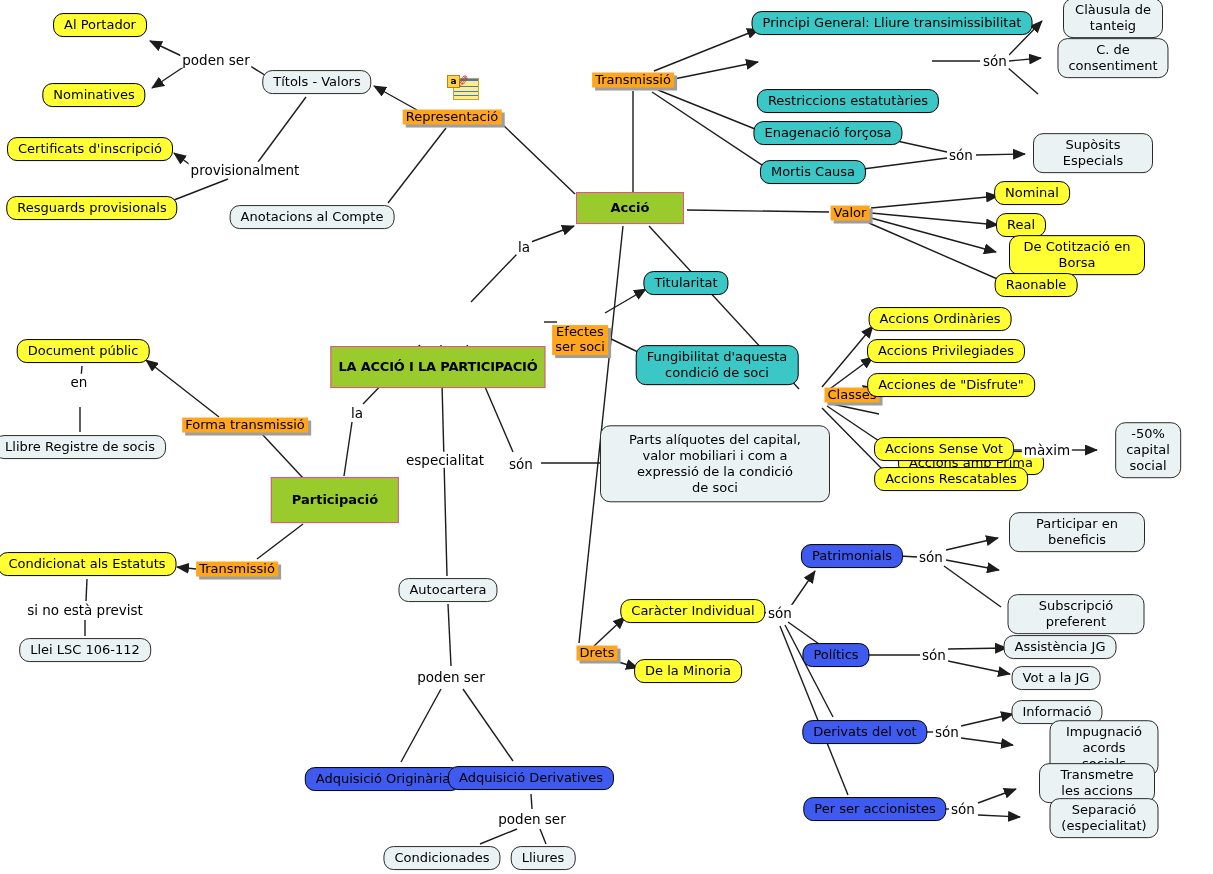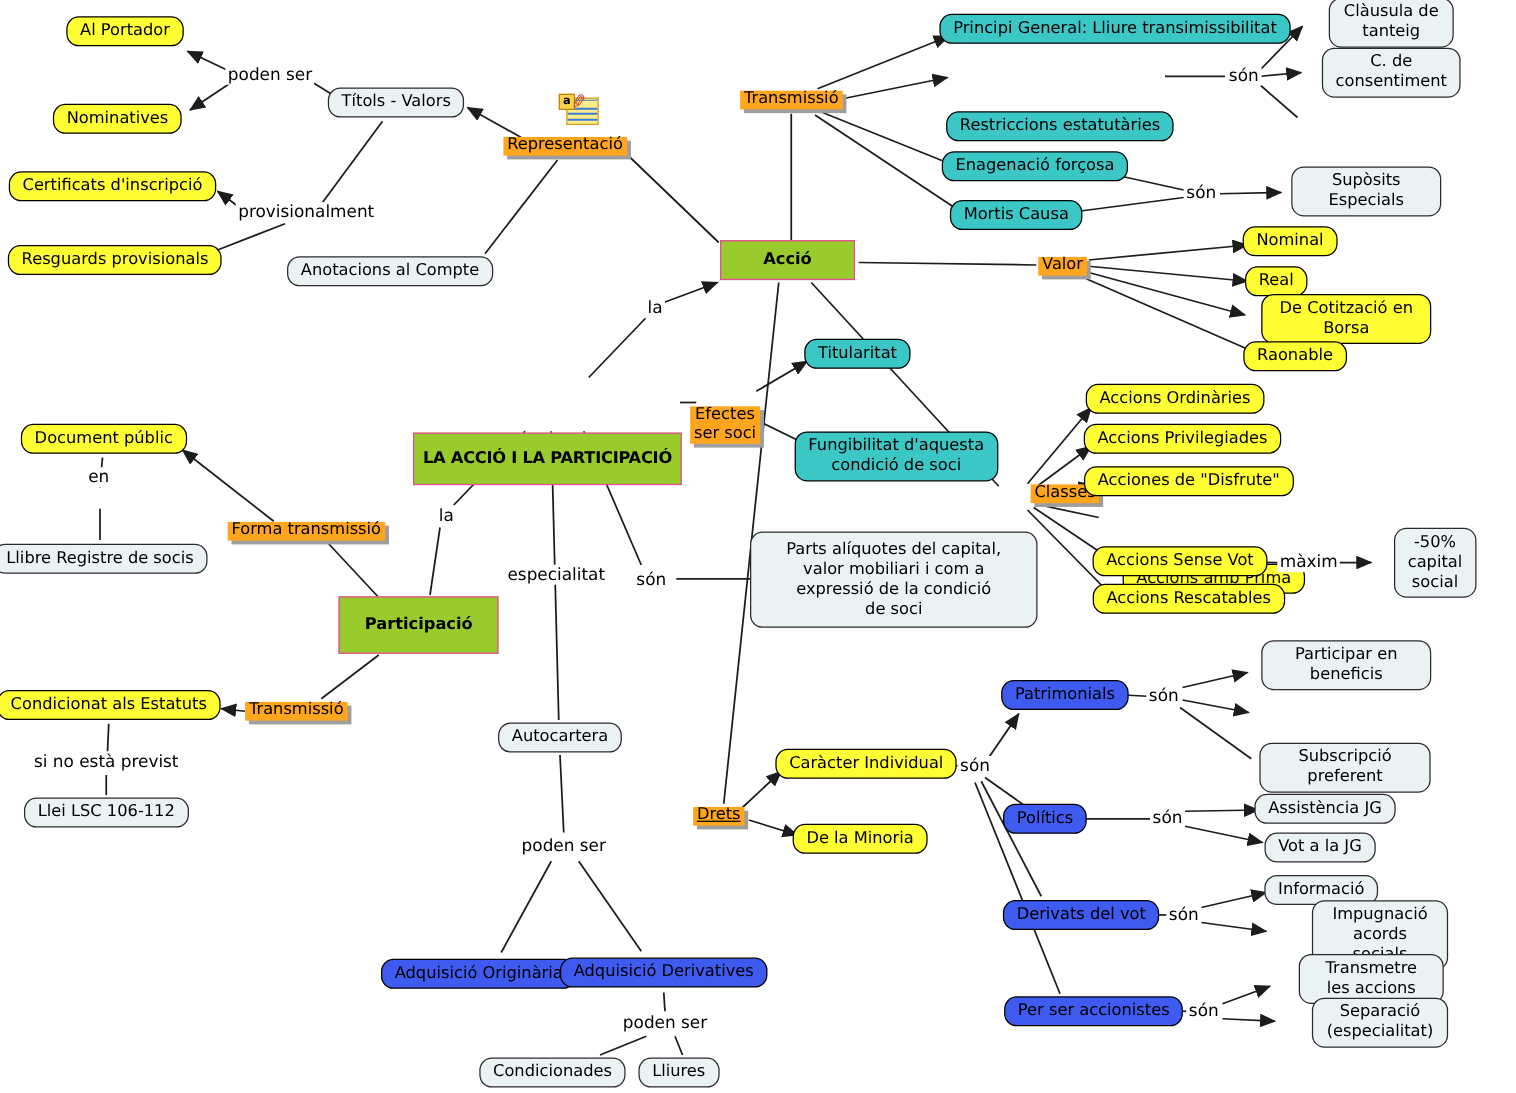--- a/index.html
+++ b/index.html
@@ -206,21 +206,21 @@
     <div class="node n-label" data-name="node-transmissio-participacio" style="left: 237px; top: 569px;">Transmissió</div>
     <div class="node n-text" data-name="node-si-no-esta-previst" style="left: 85px; top: 610px;">si no està previst</div>
     <div class="node n-plain" data-name="node-llei-lsc" style="left: 85px; top: 650px;">Llei LSC 106-112</div>
     <div class="node n-plain" data-name="node-autocartera" style="left: 448px; top: 590px;">Autocartera</div>
     <div class="node n-text" data-name="node-poden-ser-adquisicio" style="left: 451px; top: 677px;">poden ser</div>
     <div class="node n-blue" data-name="node-adquisicio-originaria" style="left: 383px; top: 779px;">Adquisició Originària</div>
     <div class="node n-blue" data-name="node-adquisicio-derivatives" style="left: 531px; top: 778px;">Adquisició Derivatives</div>
     <div class="node n-text" data-name="node-poden-ser-derivatives" style="left: 532px; top: 819px;">poden ser</div>
     <div class="node n-plain" data-name="node-condicionades" style="left: 442px; top: 858px;">Condicionades</div>
     <div class="node n-plain" data-name="node-lliures" style="left: 543px; top: 858px;">Lliures</div>
-    <div class="node n-label" data-name="node-drets" style="left: 575px; top: 653px; text-decoration: underline;">Drets</div>
+    <div class="node n-label" data-name="node-drets" style="left: 597px; top: 653px;">Drets</div>
     <div class="node n-yellow" data-name="node-caracter-individual" style="left: 693px; top: 611px;">Caràcter Individual</div>
     <div class="node n-text" data-name="node-son-drets" style="left: 780px; top: 613px;">són</div>
     <div class="node n-yellow" data-name="node-de-la-minoria" style="left: 688px; top: 671px;">De la Minoria</div>
     <div class="node n-blue" data-name="node-patrimonials" style="left: 852px; top: 556px;">Patrimonials</div>
     <div class="node n-text" data-name="node-son-patrimonials" style="left: 931px; top: 557px;">són</div>
     <div class="node n-plain" data-name="node-participar-beneficis" style="left: 1077px; top: 532px;">Participar en beneficis</div>
     <div class="node n-plain" data-name="node-subscripcio-preferent" style="left: 1076px; top: 614px;">Subscripció preferent</div>
     <div class="node n-blue" data-name="node-politics" style="left: 836px; top: 655px;">Polítics</div>
     <div class="node n-text" data-name="node-son-politics" style="left: 934px; top: 655px;">són</div>
     <div class="node n-plain" data-name="node-assistencia-jg" style="left: 1060px; top: 647px;">Assistència JG</div>

